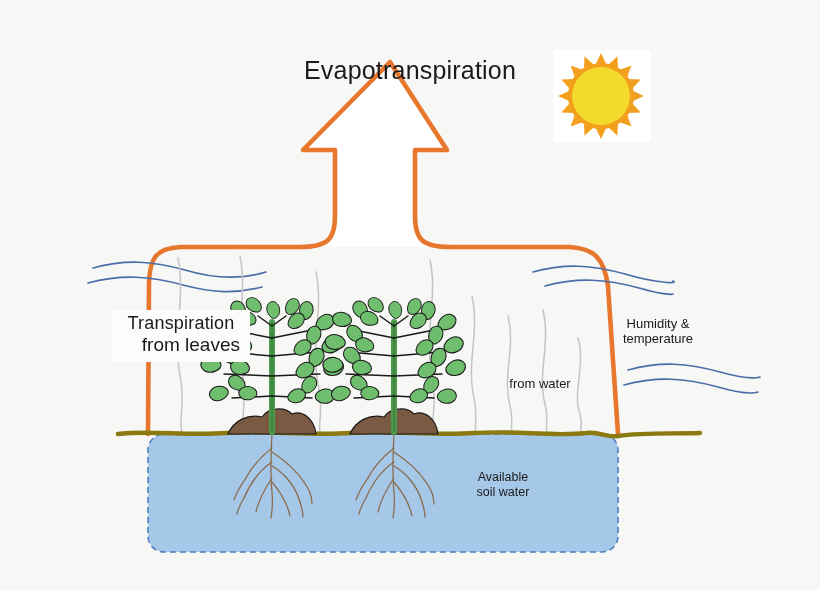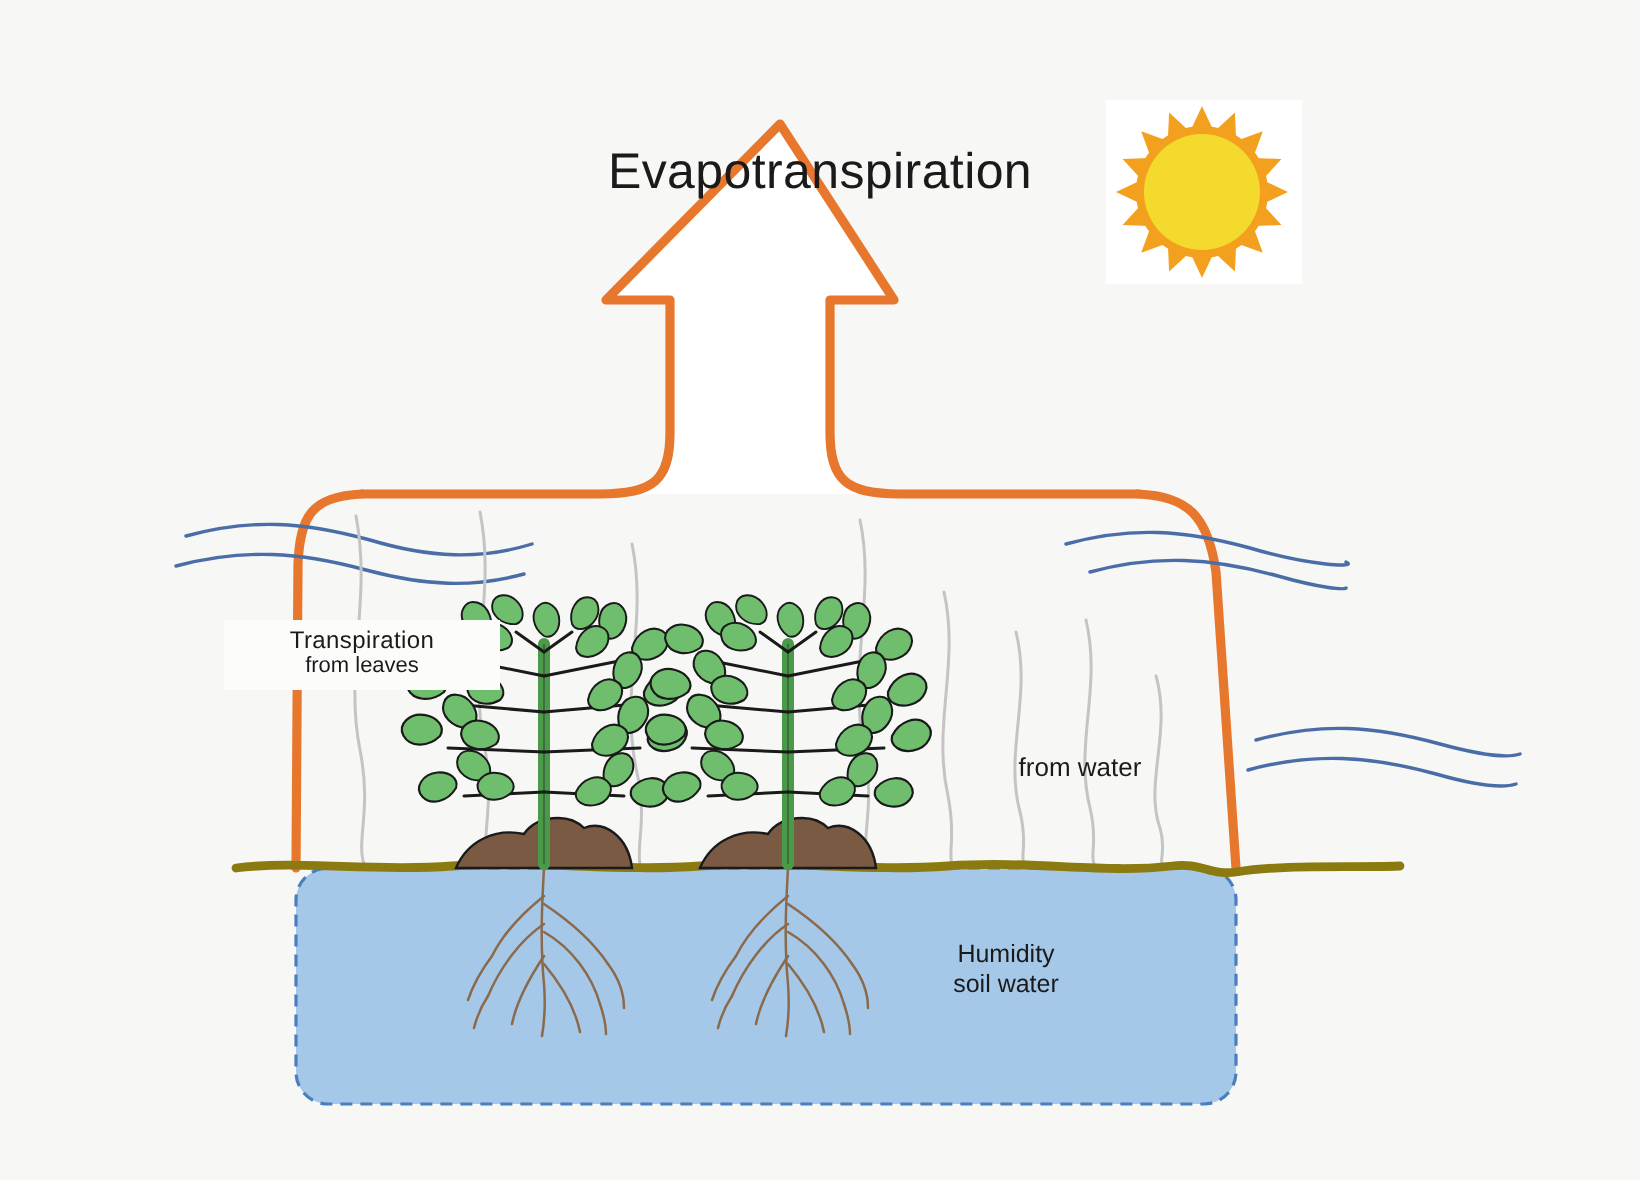--- a/index.html
+++ b/index.html
@@ -11,26 +11,26 @@
     position:relative;
   }
   #stage{position:absolute;inset:0;width:820px;height:590px;}
   svg#scene{position:absolute;left:0;top:0;width:820px;height:590px;}
 
   .lbl{position:absolute;text-align:center;color:#1a1a1a;line-height:1.18;}
   .lbl .big{display:block;font-size:22px;letter-spacing:.2px;}
   .lbl .small{display:block;font-size:13px;}
   .lbl.boxed{background:#fcfcfb;padding:3px 10px 5px 10px;}
 
-  #title-evapotranspiration{left:240px;top:56px;width:340px;margin-top:16px;}
+  #title-evapotranspiration{left:240px;top:56px;width:340px;}
   #title-evapotranspiration .big{font-size:25px;}
 
   #label-transpiration{left:112px;top:310px;width:118px;}
-  #label-transpiration .big{font-size:12px;}
-  #label-transpiration .small{font-size:11px;}
+  #label-transpiration .big{font-size:18px;}
+  #label-transpiration .small{font-size:19px;text-align:right;}
 
   #label-evaporation{left:480px;top:376px;width:120px;}
   #label-evaporation .big{font-size:18px;}
   #label-evaporation .small{font-size:13px;}
 
   #label-humidity{left:608px;top:316px;width:100px;}
   #label-humidity .small{font-size:13px;display:block;}
 
   #label-available-water{left:448px;top:470px;width:110px;}
   #label-available-water .small{font-size:12.5px;}
@@ -284,19 +284,23 @@
 
   <div class="lbl boxed" id="label-transpiration">
     <span class="big">Transpiration</span>
     <span class="small">from leaves</span>
   </div>
 
   <div class="lbl" id="label-evaporation">
     <span class="small">from water</span>
   </div>
 
+  <div class="lbl" id="label-humidity">
+    <span class="small">Humidity &amp;</span>
+    <span class="small">temperature</span>
+  </div>
 
   <div class="lbl" id="label-available-water">
-    <span class="small">Humidity</span>
+    <span class="small">Available</span>
     <span class="small">soil water</span>
   </div>
 
 </div>
 
 </body></html>

